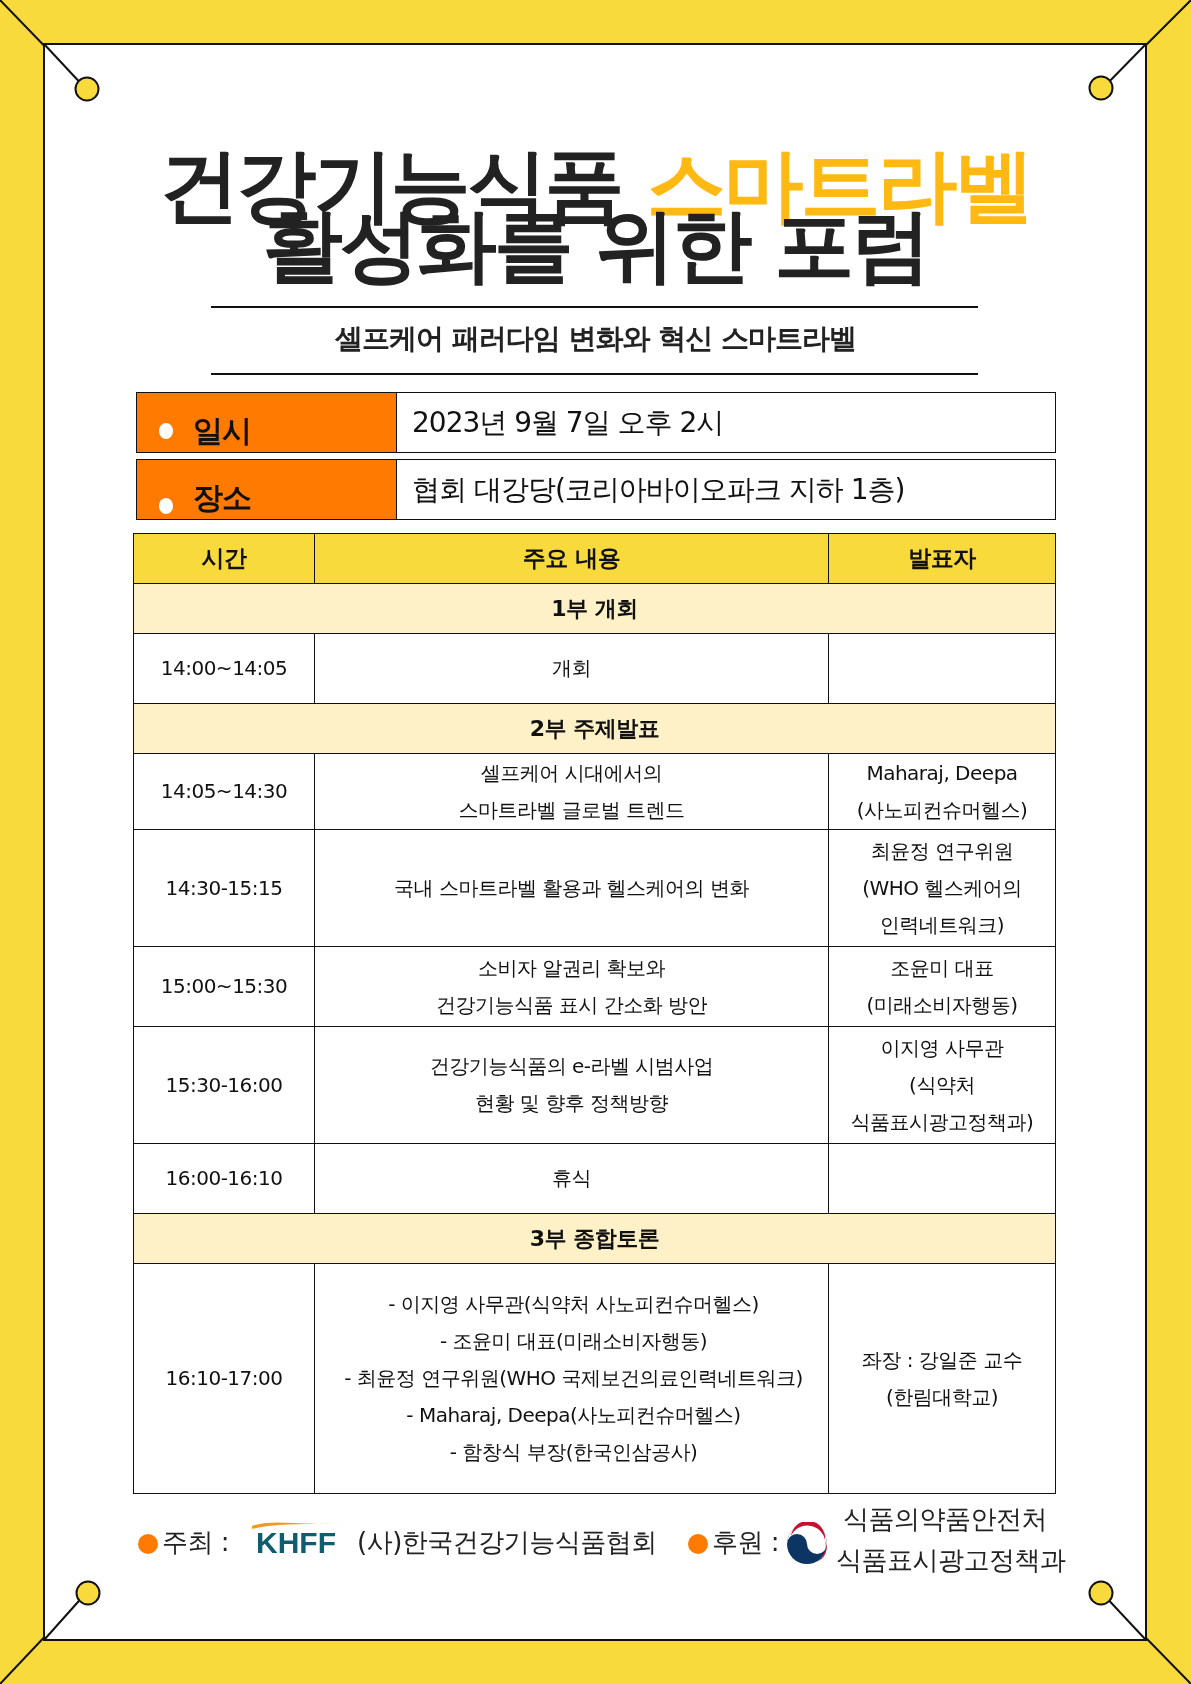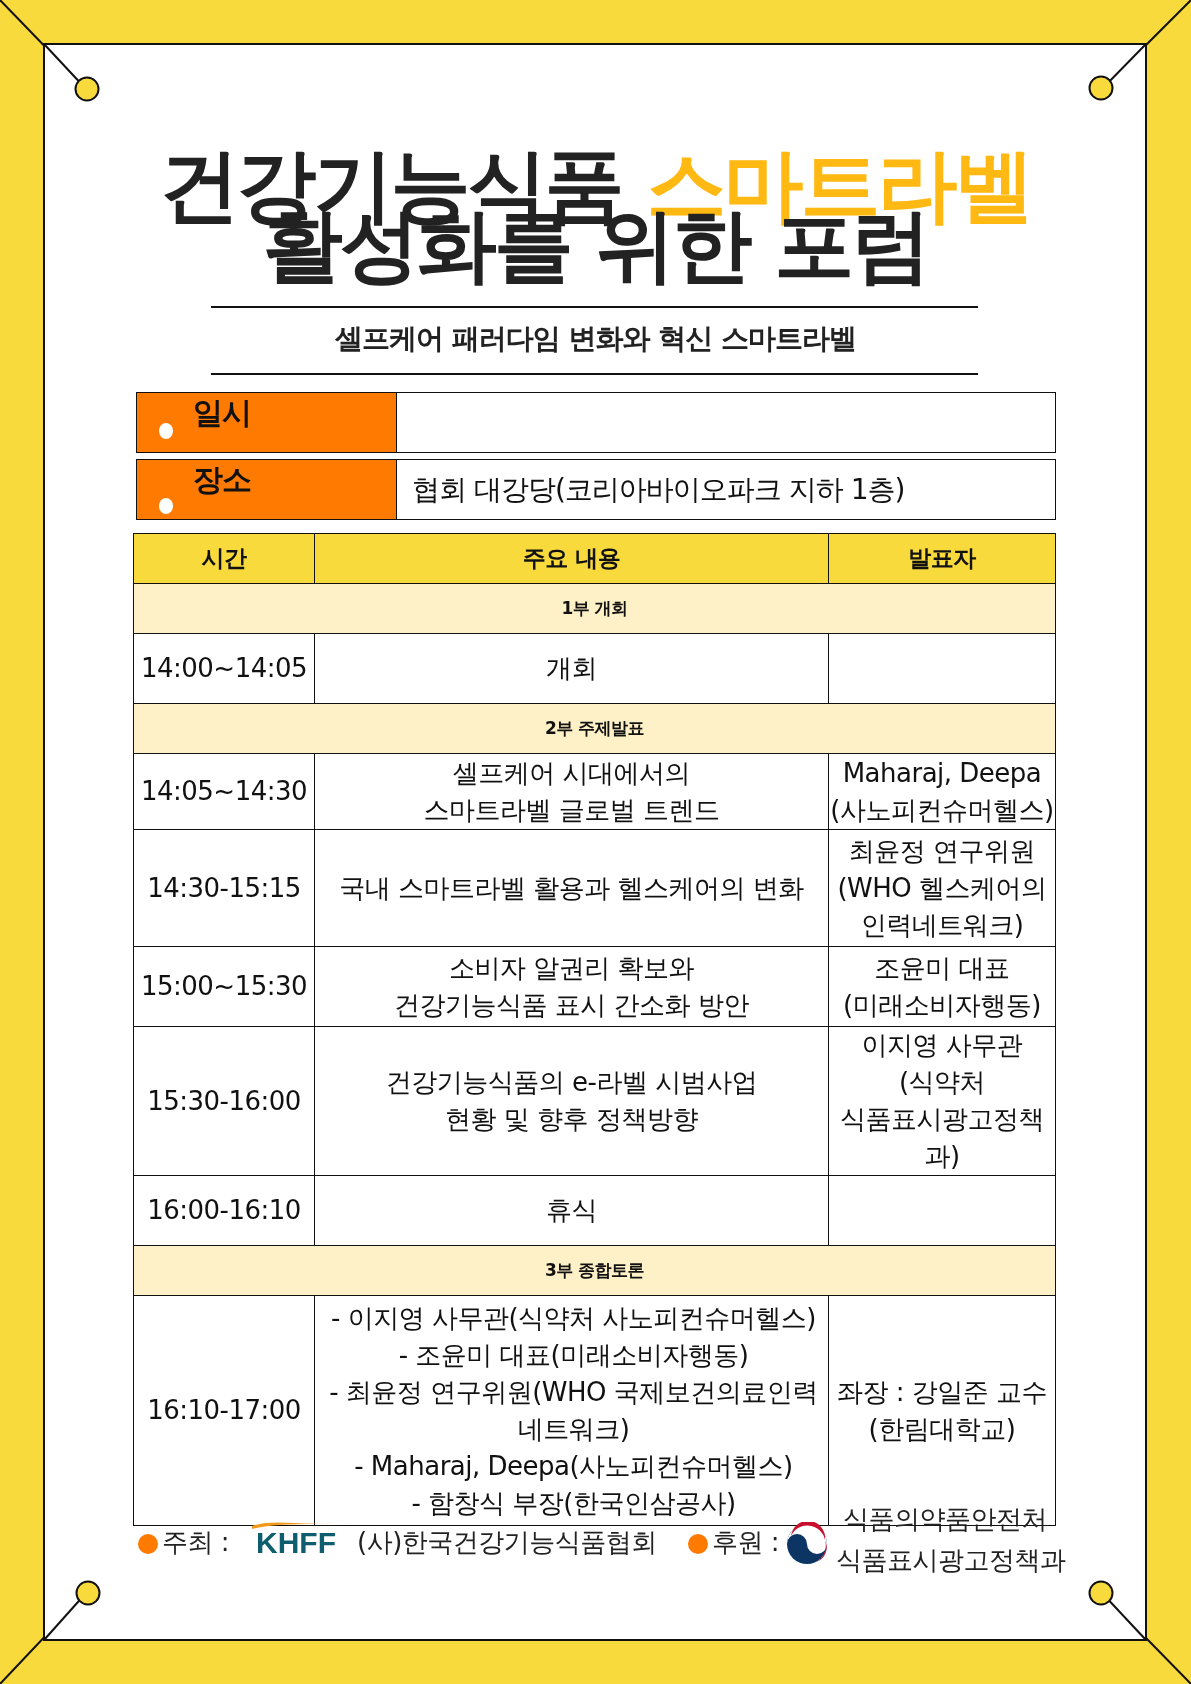--- a/index.html
+++ b/index.html
@@ -38,46 +38,46 @@
 
   .info-row {
     position: absolute; left: 136px; width: 920px; height: 61px;
     border: 1.5px solid #111; display: flex; background: #fff;
   }
   .info-row-1 { top: 392px; }
   .info-row-2 { top: 459px; }
   .info-label {
     width: 260px; background: #FF7A00; border-right: 1.5px solid #111;
     position: relative; font-size: 30px; font-weight: bold; color: #111;
-    display: flex; align-items: flex-start;
+    display: flex; align-items: flex-end;
   }
   .info-label .dot {
     position: absolute; left: 22px; width: 14px; height: 16px; border-radius: 50%; background: #fff;
   }
   .info-row-1 .dot { top: 30px; }
   .info-row-2 .dot { top: 38px; }
   .info-label .lbl { margin-left: 56px; letter-spacing: -1px; }
   .info-value {
     flex: 1; display: flex; align-items: center; padding-left: 15px;
     font-size: 28px; color: #111; letter-spacing: -1px;
   }
 
   table.schedule {
     position: absolute; left: 133px; top: 533px; width: 922px;
     border-collapse: collapse; table-layout: fixed;
   }
   table.schedule td, table.schedule th {
     border: 1.5px solid #111; text-align: center; vertical-align: middle;
-    font-size: 26px; color: #111; line-height: 37px; letter-spacing: -0.5px;
+    font-size: 20px; color: #111; line-height: 37px; letter-spacing: -0.5px;
   }
   table.schedule th {
     background: #F8DA3D; font-weight: bold; height: 50px; font-size: 23px;
   }
   tr.section td {
-    background: #FFF1C7; font-weight: bold; height: 50px; font-size: 17px; text-align: center;
+    background: #FFF1C7; font-weight: bold; height: 50px; font-size: 22px; text-align: center;
   }
   td.time { font-size: 22px; }
   td.content-list { text-align: left; padding-left: 4px; line-height: 37px; }
   td.speaker { line-height: 37px; }
   .line { display: block; }
   .bullet-dot {
     position: absolute; width: 20px; height: 20px; border-radius: 50%; background: #FF7A00;
   }
   .footer-text { position: absolute; font-size: 26px; color: #222; letter-spacing: -0.5px; white-space: nowrap; }
   .khff-logo { position: absolute; left: 238px; top: 1517px; width: 120px; height: 40px; }
@@ -114,20 +114,21 @@
 
 <div class="rule rule-top"></div>
 <div class="subtitle">셀프케어 패러다임 변화와 혁신 스마트라벨</div>
 <div class="rule rule-bottom"></div>
 
 <div class="info-row info-row-1">
   <div class="info-label">
     <span class="dot"></span>
     <span class="lbl">일시</span>
   </div>
+  <div class="info-value">2023년 9월 7일 오후 2시</div>
 </div>
 <div class="info-row info-row-2">
   <div class="info-label">
     <span class="dot"></span>
     <span class="lbl">장소</span>
   </div>
   <div class="info-value">협회 대강당(코리아바이오파크 지하 1층)</div>
 </div>
 
 <table class="schedule">

